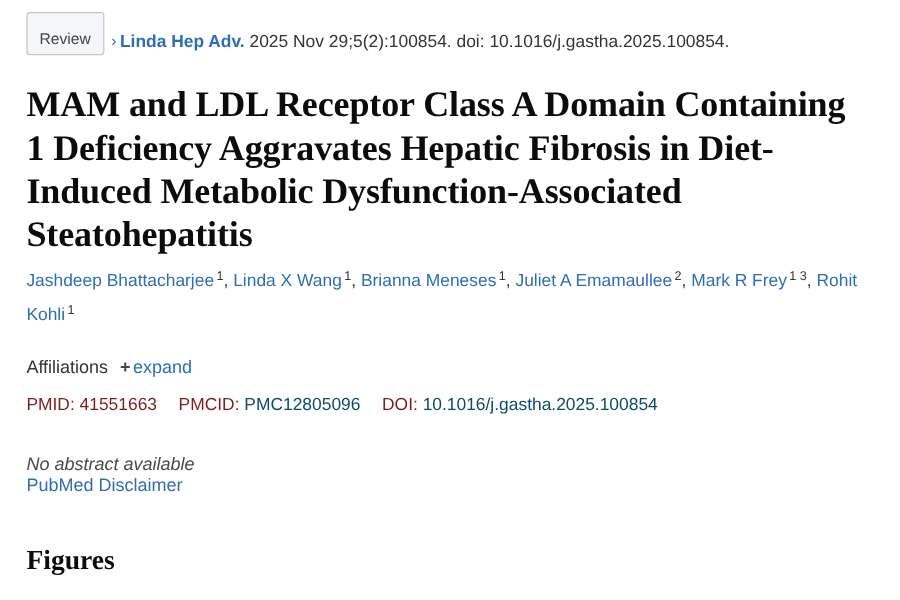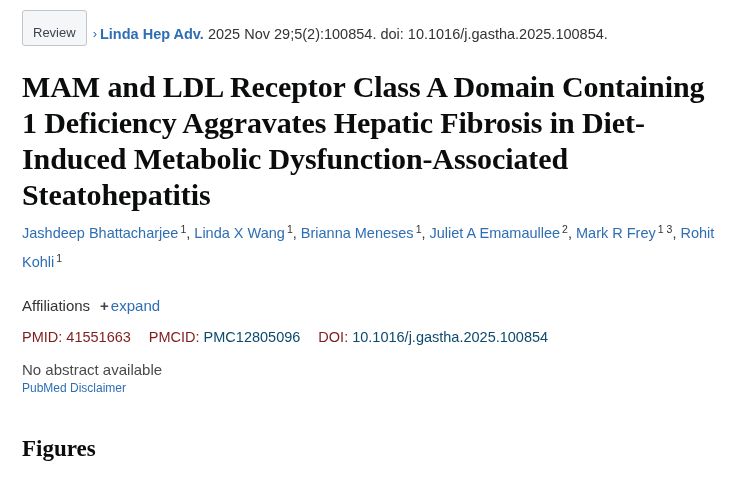--- a/index.html
+++ b/index.html
@@ -107,27 +107,28 @@
     margin-top: 9px;
     font-size: 14.5px;
     line-height: 22px;
     color: #333;
   }
   .ids-row .lbl { color: #7f1d1d; }
   .ids-row .lnk { color: #0c4a6e; text-decoration: none; cursor: pointer; }
   .gap { display: inline-block; width: 18px; }
   
   .no-abstract {
-    margin-top: 13px;
+    margin-top: 30px;
+    font-style: italic;
     font-size: 15px;
     color: #4a4a4a;
   }
   .disclaimer {
     margin-top: 17px;
-    font-size: 12px;
+    font-size: 15px;
     color: #2e6eb5;
     cursor: pointer;
   }
   
   h2.figures {
     font-family: "Liberation Serif", serif;
     font-weight: bold;
     font-size: 23px;
     color: #0b0c0c;
     margin: 40px 0 0 0;

